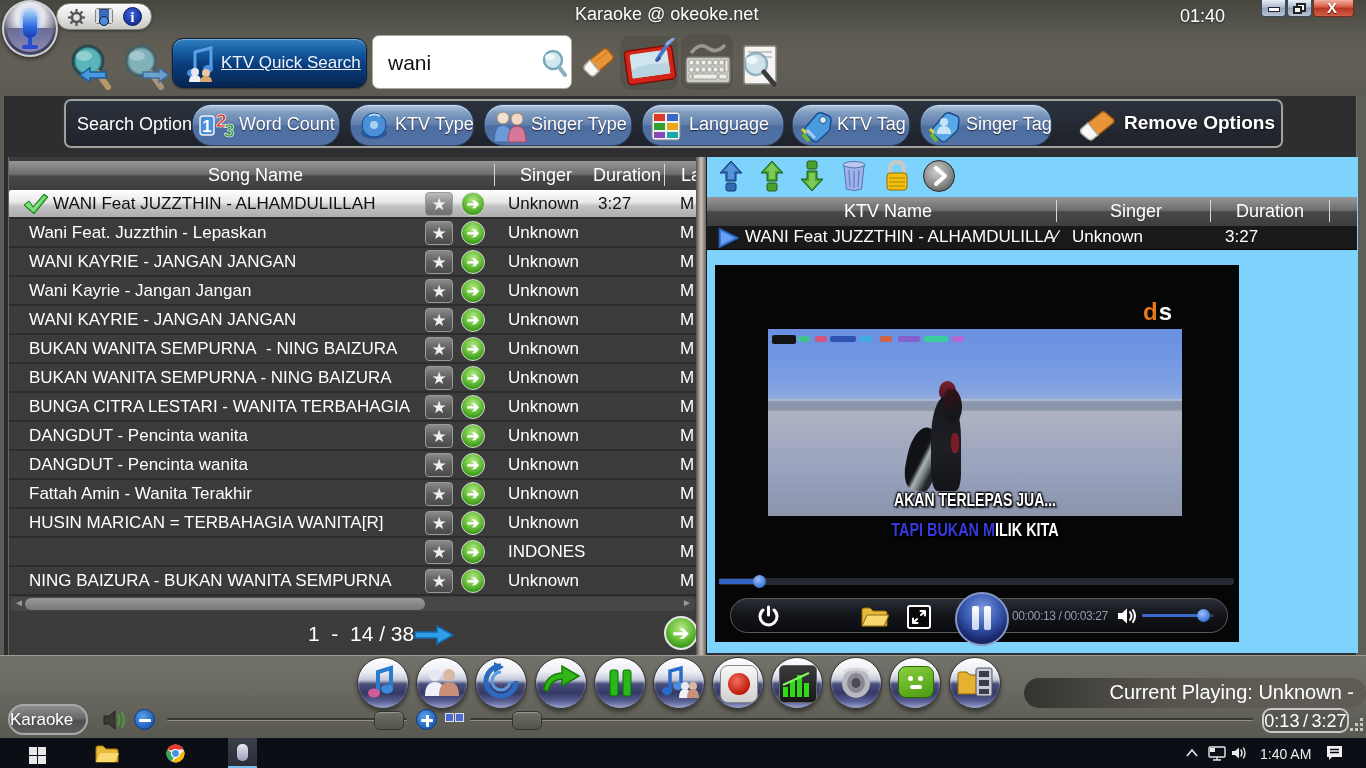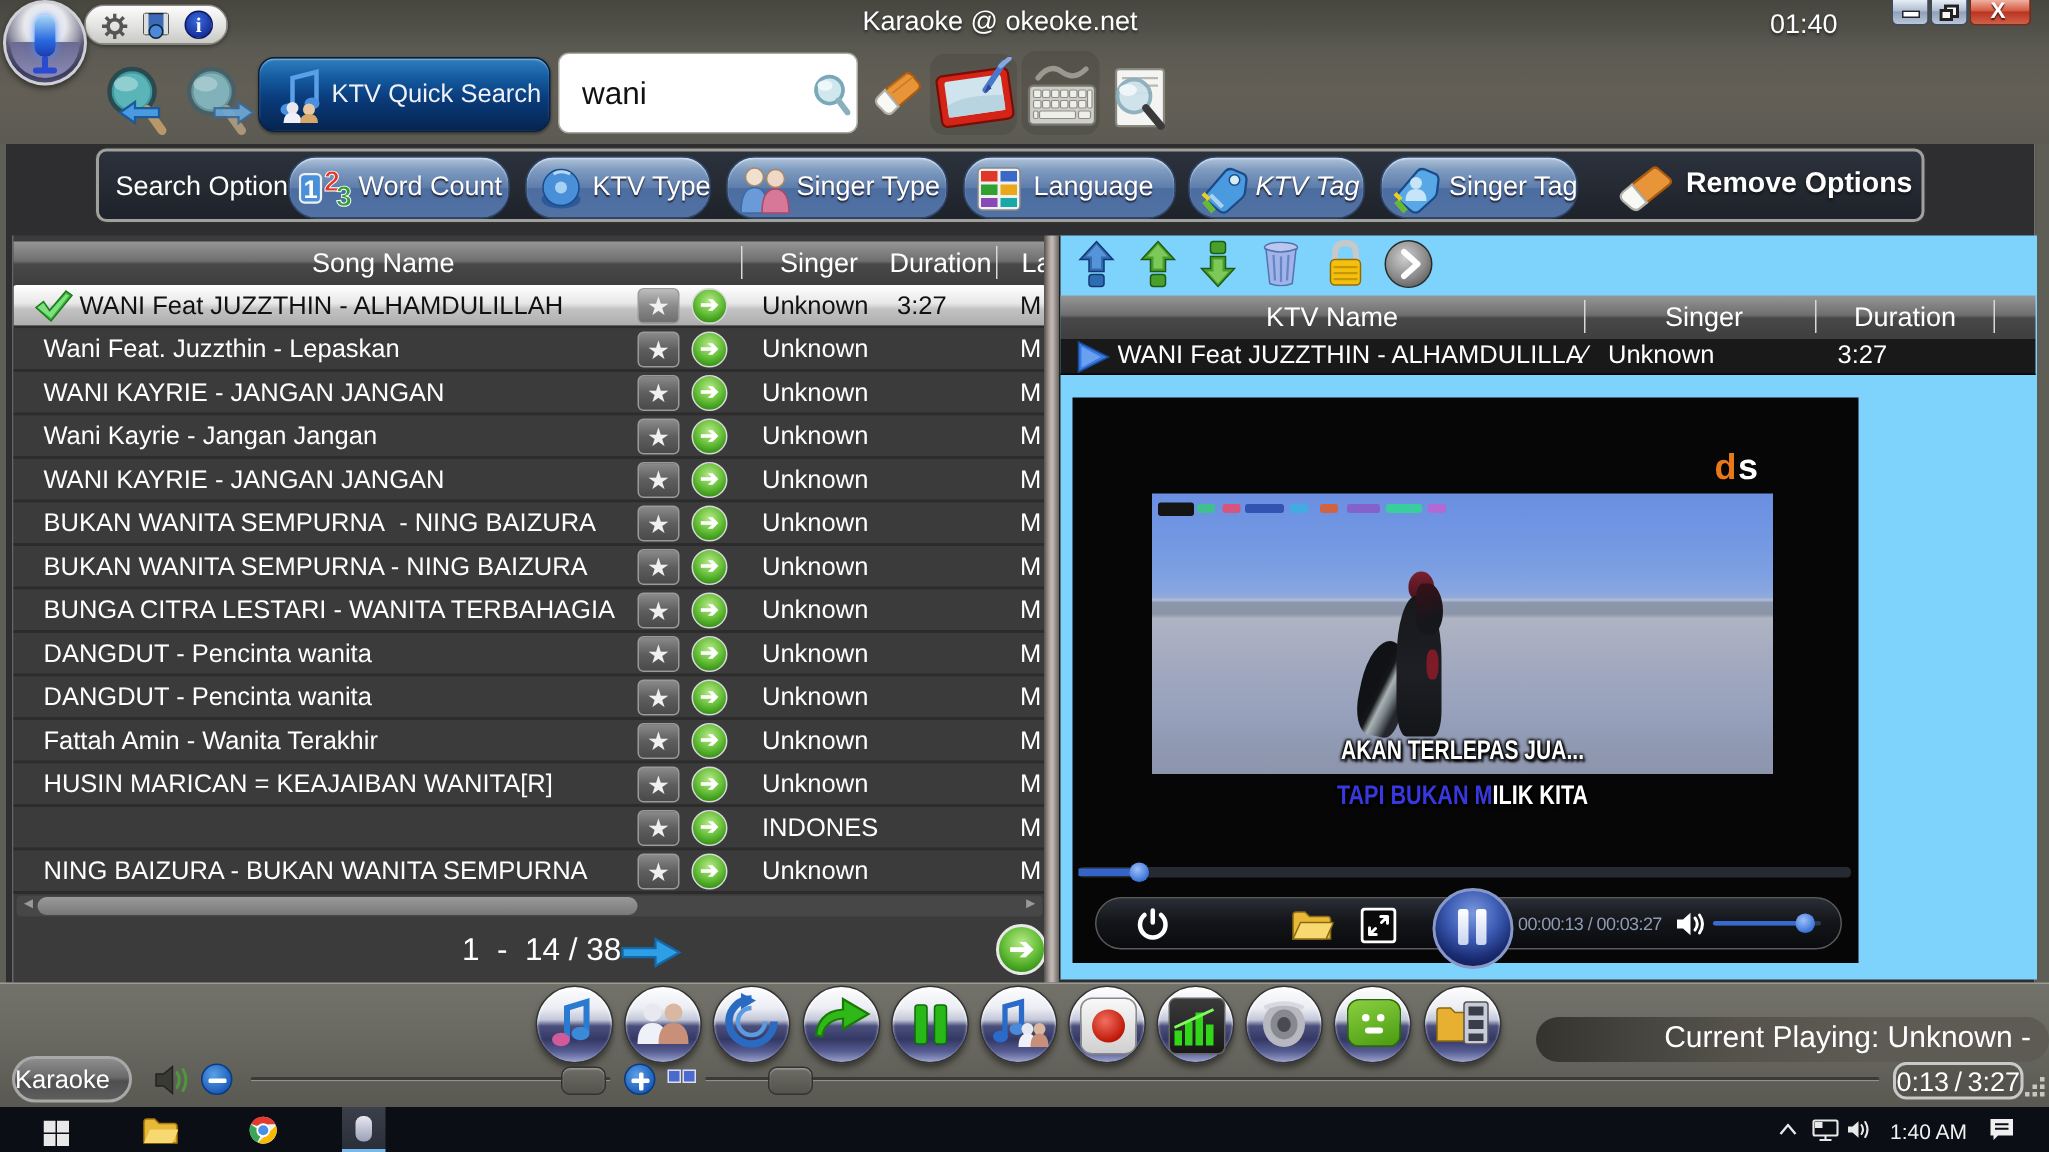--- a/index.html
+++ b/index.html
@@ -20,21 +20,21 @@
 #miclogo { position:absolute; left:2px; top:0px; width:56px; height:57px; border-radius:50%;
   background:radial-gradient(circle at 50% 28%, #fdfdfd 0%, #e8e8ec 30%, #8d8da0 52%, #5a5a74 60%, #3c3c5c 75%, #7878aa 100%);
   border:2px solid #cfcfd6; box-shadow:0 2px 4px rgba(0,0,0,.5); }
 #smallpill { position:absolute; left:56px; top:3px; width:96px; height:27px; border-radius:14px;
   background:linear-gradient(180deg,#fdfdfd,#e2e2e0 55%,#c8c8c4); border:1px solid #88867e; box-shadow:0 1px 3px rgba(0,0,0,.4); }
 
 
 #ktvbtn { position:absolute; left:172px; top:38px; width:195px; height:50px; border-radius:11px;
   background:linear-gradient(180deg,#2f7ec0 0%,#135a9e 28%,#0a3c7c 55%,#062450 100%);
   border:1px solid #082040; box-shadow:inset 0 1px 1px rgba(255,255,255,.4), 0 1px 2px rgba(0,0,0,.4); }
-#ktvbtn span { position:absolute; left:48px; top:14px; color:#eef2f8; font-size:17px; white-space:nowrap; }
+#ktvbtn span { position:absolute; left:48px; top:14px; color:#eef2f8; font-size:17px; white-space:nowrap;text-decoration:underline; }
 #searchbox { position:absolute; left:372px; top:35px; width:200px; height:54px; background:#fff; border-radius:7px;
   border:1px solid #a8a8a0; }
 #searchbox span { position:absolute; left:15px; top:15px; font-size:21px; color:#111; }
 
 
 #filterbar { position:absolute; z-index:5; left:64px; top:99px; width:1219px; height:49px; border-radius:7px;
   background:linear-gradient(180deg,#2c323c,#1e222a); border:2px solid #a0a09c; box-shadow:0 0 0 1px #333; }
 .fbtn { position:absolute; top:3px; height:42px; border-radius:19px;
   background:linear-gradient(180deg,#b2c5da 0%,#7f9cc0 20%,#5e7dab 50%,#4c6da0 52%,#5272a4 100%);
   border:1px solid #2c4468; box-shadow:inset 0 1px 1px rgba(255,255,255,.5); }
@@ -290,21 +290,21 @@
       <span style="left:46px;">Language</span>
       </div>
     <div class="fbtn" style="left:726px;width:118px;">
       <svg style="position:absolute;left:8px;top:5px;" width="32" height="33" viewBox="0 0 32 33">
           <path d="M4 18 L16 4 Q18 2 21 3 L28 6 Q30 7 30 10 L29 18 Q29 20 27 22 L17 31 Q14 33 11 30 L4 24 Q1 21 4 18 Z" fill="#4a9ae0" stroke="#1a4a8a" stroke-width="1.5"></path>
           <circle cx="22" cy="10" r="3.5" fill="#d8ecf8" stroke="#1a4a8a"></circle>
           <path d="M6 20 L14 28" stroke="#a8d0f0" stroke-width="3"></path>
           <path d="M2 24 L8 31" stroke="#68b838" stroke-width="4"></path>
           <path d="M1 19 L5 23" stroke="#e8d020" stroke-width="3"></path>
         </svg>
-      <span style="left:44px;font-style:italic;">KTV Tag</span>
+      <span style="left:44px;">KTV Tag</span>
       </div>
     <div class="fbtn" style="left:854px;width:132px;">
       <svg style="position:absolute;left:8px;top:5px;" width="32" height="33" viewBox="0 0 32 33">
           <path d="M4 18 L16 4 Q18 2 21 3 L28 6 Q30 7 30 10 L29 18 Q29 20 27 22 L17 31 Q14 33 11 30 L4 24 Q1 21 4 18 Z" fill="#58a8e8" stroke="#1a4a8a" stroke-width="1.5"></path>
           <circle cx="15" cy="12" r="4" fill="#c8e4f8"></circle>
           <path d="M8 24 Q8 16 15 16 Q22 16 22 24 Z" fill="#c8e4f8"></path>
           <path d="M2 24 L8 31" stroke="#68b838" stroke-width="4"></path>
           <path d="M1 19 L5 23" stroke="#e8d020" stroke-width="3"></path>
         </svg>
       <span style="left:45px;">Singer Tag</span>
@@ -402,21 +402,21 @@
           <span class="la">M</span>
         </div>
       <div class="lrow" style="top:323px;">
           <span class="nm">Fattah Amin - Wanita Terakhir</span>
           <span class="star">★</span>
           <span class="goarr">➔</span>
           <span class="sg">Unknown</span>
           <span class="la">M</span>
         </div>
       <div class="lrow" style="top:352px;">
-          <span class="nm">HUSIN MARICAN = KEAJAIBAN WANITA[R]</span>
+          <span class="nm">HUSIN MARICAN = TERBAHAGIA WANITA[R]</span>
           <span class="star">★</span>
           <span class="goarr">➔</span>
           <span class="sg">Unknown</span>
           <span class="la">M</span>
         </div>
       <div class="lrow" style="top:381px;">
           <span class="star">★</span>
           <span class="goarr">➔</span>
           <span class="sg">INDONES</span>
           <span class="la">M</span>

